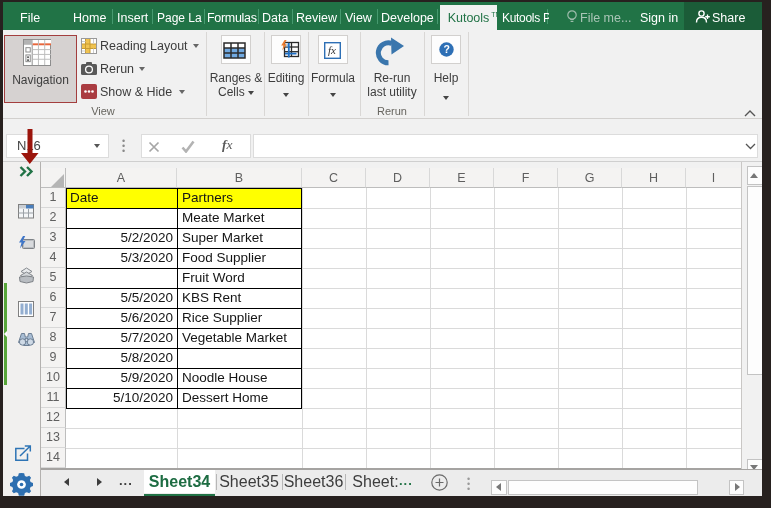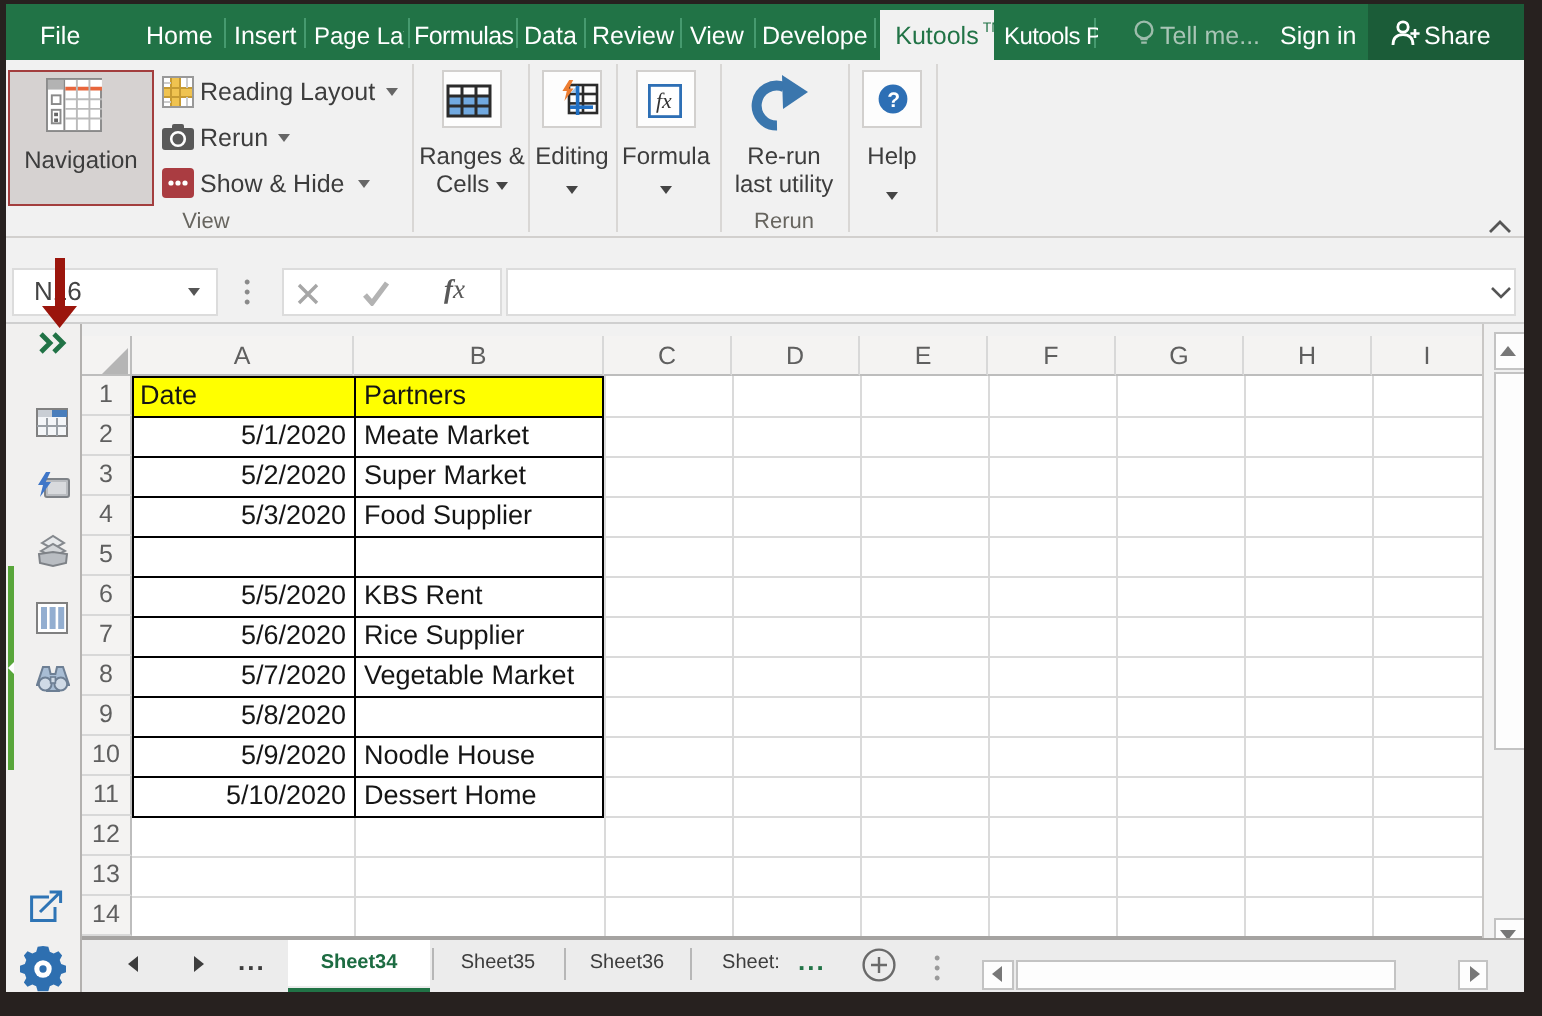--- a/index.html
+++ b/index.html
@@ -27,21 +27,21 @@
 .hdrcell{position:absolute;background:#f4f3f2;border-right:1px solid #d8d8d8;border-bottom:1px solid #bdbdbd;color:#5f5f5f;font-size:12.5px;text-align:center;line-height:20px;height:20px;}
 .rowhdr{position:absolute;left:38px;width:25px;height:20px;background:#f4f3f2;border-right:1px solid #bdbdbd;border-bottom:1px solid #d8d8d8;color:#5f5f5f;font-size:12.5px;text-align:center;line-height:19px;}
 #cells{position:absolute;left:63px;top:186px;width:675px;height:280px;background:#fff;}
 .gv{position:absolute;top:0;width:1px;height:280px;background:#dadada;}
 .gh{position:absolute;left:0;width:675px;height:1px;background:#dadada;}
 .cell{position:absolute;height:20px;font-size:13.5px;color:#151515;line-height:20px;white-space:nowrap;overflow:hidden;}
 
 .sbtn{position:absolute;background:#fdfdfd;border:1px solid #c3c3c3;}
 
 #strip{position:absolute;left:38px;top:467px;width:721px;height:27px;background:#ececec;border-top:1px solid #a5a3a1;}
-.stab{position:absolute;top:468px;height:23px;line-height:24px;font-size:10px;color:#3d3d3d;text-align:center;}
+.stab{position:absolute;top:468px;height:23px;line-height:24px;font-size:16px;color:#3d3d3d;text-align:center;}
 .ssep{position:absolute;top:472px;width:1px;height:16px;background:#b7b7b7;}
 </style></head>
 <body>
 <div id="app">
 
   <div id="tabbar">
     <div class="tab" style="left:17px;">File</div>
     <div class="tab" style="left:70px;">Home</div>
     <div class="tab" style="left:114px;">Insert</div>
     <div class="tab" style="left:154px;width:45px;overflow:hidden;text-align:left;font-size:12px;">Page Layo</div>
@@ -59,21 +59,21 @@
     <div class="tsep" style="left:374px;"></div>
     <div class="tsep" style="left:434px;"></div>
     <div class="tsep" style="left:544px;"></div>
     <div id="kutools">Kutools<span style="position:absolute;font-size:7px;top:6px;line-height:7px;margin-left:2px;">TM</span></div>
     <div class="tab" style="left:499px;width:47px;overflow:hidden;text-align:left;font-size:12px;letter-spacing:-0.3px;">Kutools P</div>
 
     <svg class="abs" style="left:562px;top:7px;" width="14" height="15" viewBox="0 0 14 15">
       <circle cx="7" cy="6" r="4.2" fill="none" stroke="#9dbcab" stroke-width="1.2"></circle>
       <path d="M5.2 10.5 H8.8 M5.6 12.3 H8.4" stroke="#9dbcab" stroke-width="1.2" fill="none"></path>
     </svg>
-    <div class="tab" style="left:577px;color:#a9c5b6;">Tell me...</div>
+    <div class="tab" style="left:577px;color:#a9c5b6;">File me...</div>
     <div class="tab" style="left:637px;">Sign in</div>
     <div id="sharebg"></div>
     <svg class="abs" style="left:691px;top:6px;" width="17" height="17" viewBox="0 0 17 17">
       <circle cx="7.5" cy="5.5" r="2.6" fill="none" stroke="#fff" stroke-width="1.4"></circle>
       <path d="M2.5 14.5 C2.5 10.8 4.6 9.3 7.5 9.3 C10.4 9.3 12.5 10.8 12.5 14.5" fill="none" stroke="#fff" stroke-width="1.4"></path>
       <path d="M13.5 6.5 V11 M11.2 8.75 H15.8" stroke="#fff" stroke-width="1.3"></path>
     </svg>
     <div class="tab" style="left:709px;">Share</div>
   </div>
 
@@ -319,26 +319,26 @@
       <div class="gh" style="top:160px;"></div>
       <div class="gh" style="top:180px;"></div>
       <div class="gh" style="top:200px;"></div>
       <div class="gh" style="top:220px;"></div>
       <div class="gh" style="top:240px;"></div>
       <div class="gh" style="top:260px;"></div>
       <div class="abs" style="left:0;top:0;width:111px;height:20px;background:#ffff00;"></div>
       <div class="abs" style="left:111px;top:0;width:125px;height:20px;background:#ffff00;"></div>
       <div class="cell" style="left:4px;top:0px;width:100px;">Date</div>
       <div class="cell" style="left:116px;top:0px;width:115px;">Partners</div>
-      <div class="cell" style="left:0;top:20px;width:107px;text-align:right;">5/1/2020</div>
       <div class="cell" style="left:116px;top:20px;width:118px;">Meate Market</div>
       <div class="cell" style="left:0;top:40px;width:107px;text-align:right;">5/2/2020</div>
       <div class="cell" style="left:116px;top:40px;width:118px;">Super Market</div>
       <div class="cell" style="left:0;top:60px;width:107px;text-align:right;">5/3/2020</div>
       <div class="cell" style="left:116px;top:60px;width:118px;">Food Supplier</div>
+      <div class="cell" style="left:116px;top:80px;width:118px;">Fruit Word</div>
       <div class="cell" style="left:0;top:100px;width:107px;text-align:right;">5/5/2020</div>
       <div class="cell" style="left:116px;top:100px;width:118px;">KBS Rent</div>
       <div class="cell" style="left:0;top:120px;width:107px;text-align:right;">5/6/2020</div>
       <div class="cell" style="left:116px;top:120px;width:118px;">Rice Supplier</div>
       <div class="cell" style="left:0;top:140px;width:107px;text-align:right;">5/7/2020</div>
       <div class="cell" style="left:116px;top:140px;width:118px;">Vegetable Market</div>
       <div class="cell" style="left:0;top:160px;width:107px;text-align:right;">5/8/2020</div>
       <div class="cell" style="left:0;top:180px;width:107px;text-align:right;">5/9/2020</div>
       <div class="cell" style="left:116px;top:180px;width:118px;">Noodle House</div>
       <div class="cell" style="left:0;top:200px;width:107px;text-align:right;">5/10/2020</div>

